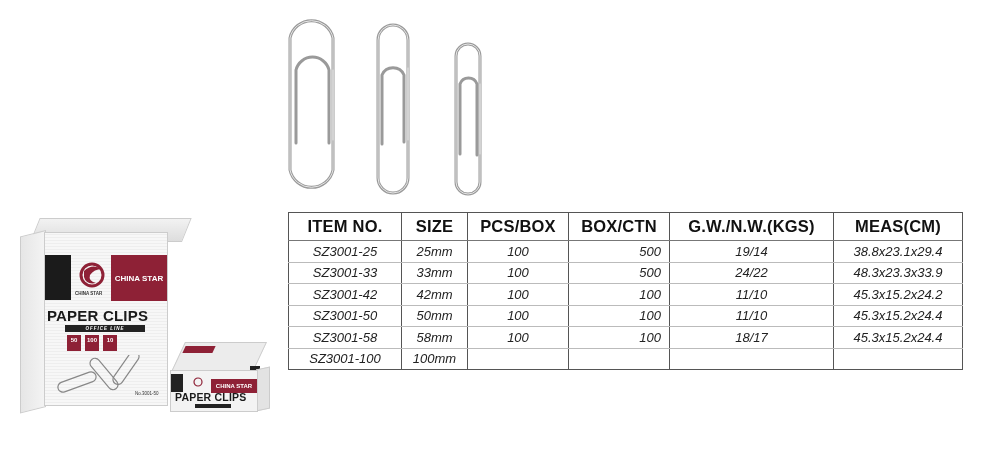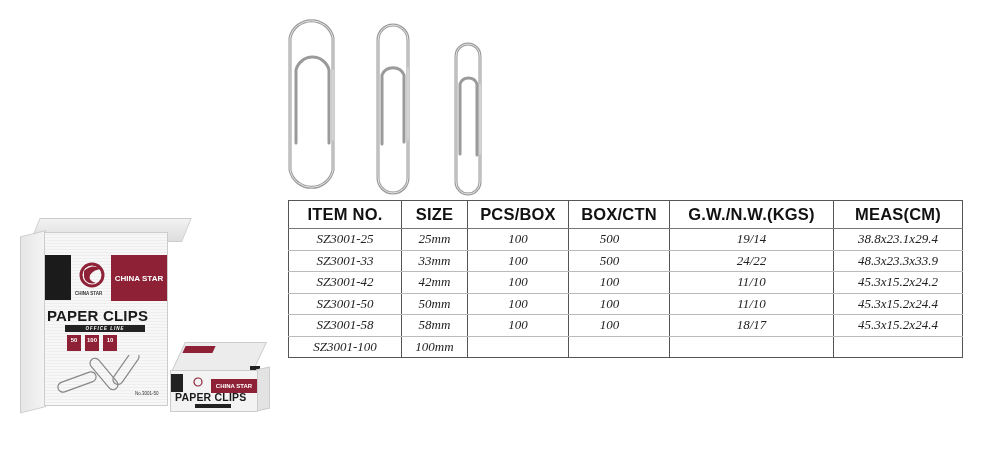--- a/index.html
+++ b/index.html
@@ -6,38 +6,38 @@
     body {
       width: 989px; height: 473px; background: #ffffff; position: relative; overflow: hidden;
       font-family: "Liberation Sans", sans-serif;
     }
     
     .clips { position: absolute; left: 270px; top: 0; width: 230px; height: 200px; }
     .clips svg { position: absolute; left: 0; top: 0; }
 
     
     .spec-table {
-      position: absolute; left: 288px; top: 200px;
+      position: absolute; left: 288px; top: 212px;
       border-collapse: collapse; table-layout: fixed;
       border: 1.5px solid #555;
     }
     .spec-table th, .spec-table td {
       border-left: 1.2px solid #555; border-right: 1.2px solid #555;
       padding: 0; text-align: center; overflow: hidden; white-space: nowrap;
     }
     .spec-table th {
       height: 27px; font-family: "Liberation Sans", sans-serif; font-weight: bold;
       font-size: 16.5px; color: #111; border-bottom: 1.2px solid #777; letter-spacing: 0.2px;
     }
     .spec-table td {
-      height: 20.5px; font-family: Liberation Serif, serif; font-style: italic;
+      height: 20.5px; font-family: Liberation Sans, sans-serif; font-style: italic;
       font-size: 13px; color: #222; border-bottom: 1px solid #bbb;
     }
     .spec-table tr:last-child td { border-bottom: none; }
-    .spec-table td.right { text-align: center; padding-right: 19px; margin-top: 48px; }
+    .spec-table td.right { text-align: right; padding-right: 8px; margin-top: 48px; }
 
     
     .product { position: absolute; left: 12px; top: 212px; width: 258px; height: 220px; }
     .big-box { position: absolute; left: 8px; top: 6px; width: 200px; height: 200px; }
     .big-box .top {
       position: absolute; left: 10px; top: 0; width: 150px; height: 22px;
       background: linear-gradient(#f2f2f2, #ddd); transform: skewX(-22deg); transform-origin: bottom left;
       border: 1px solid #ccc;
     }
     .big-box .side {

